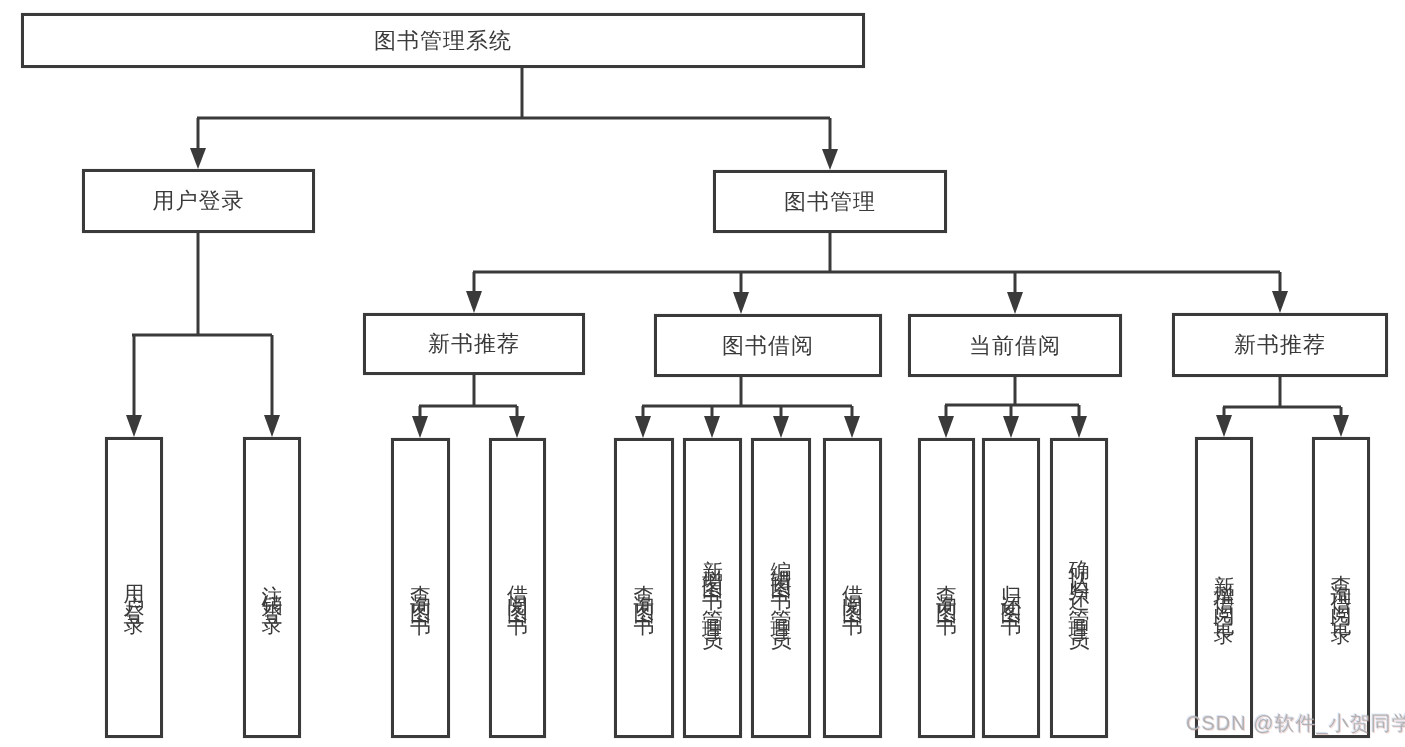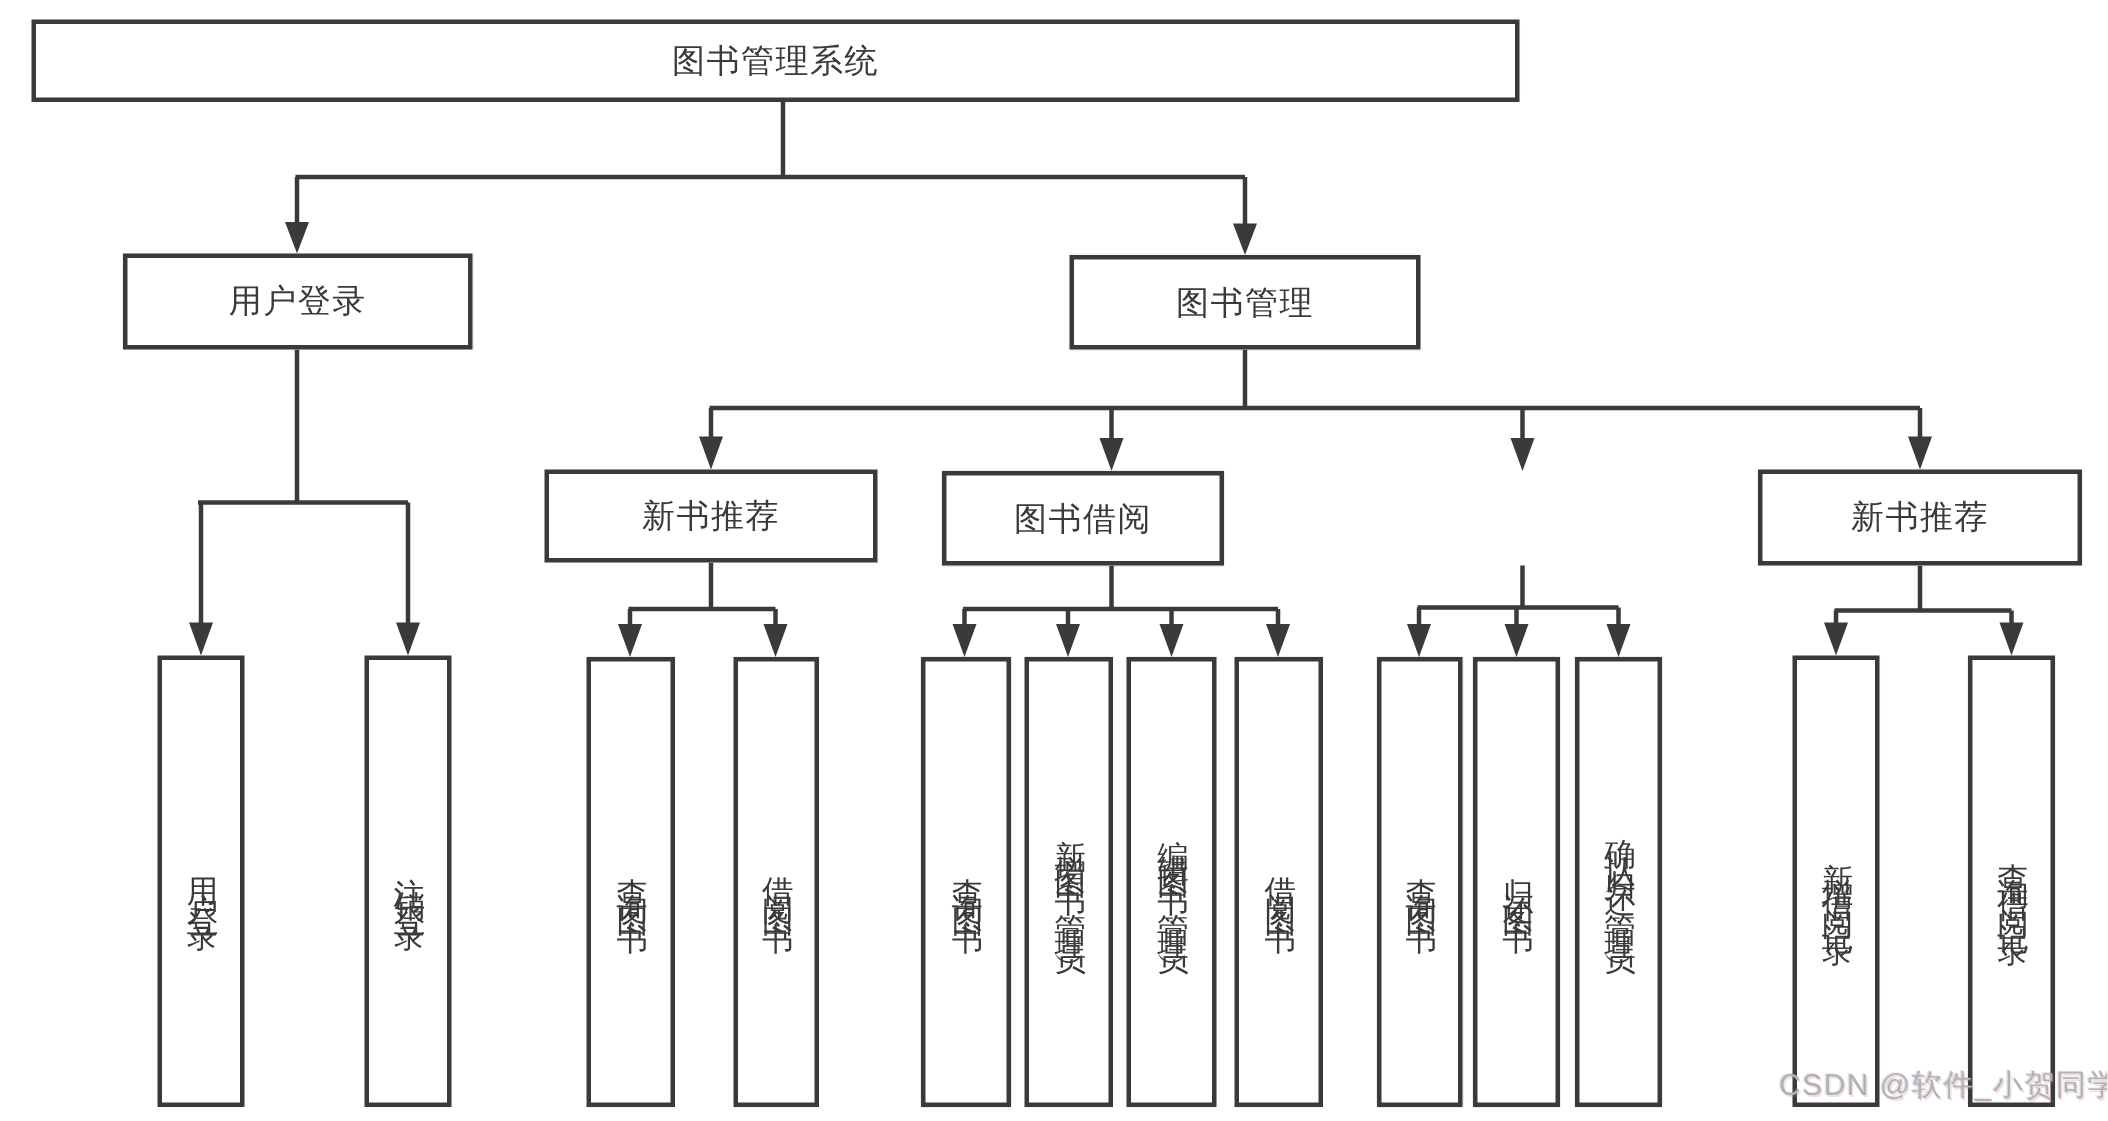--- a/index.html
+++ b/index.html
@@ -100,36 +100,39 @@
       <polygon points="773,416 789,416 781,438"></polygon>
       <polygon points="844,416 860,416 852,438"></polygon>
       <polygon points="938,416 954,416 946,438"></polygon>
       <polygon points="1003,416 1019,416 1011,438"></polygon>
       <polygon points="1071,416 1087,416 1079,438"></polygon>
       <polygon points="1216,415 1232,415 1224,437"></polygon>
       <polygon points="1333,415 1349,415 1341,437"></polygon>
     </g>
   </svg>
 
-  <div class="hbox" style="left:21px;top:13px;width:992px;height:55px">
+  <div class="hbox" style="left:21px;top:13px;width:844px;height:55px">
     <span>图书管理系统</span>
   </div>
 
   <div class="hbox" style="left:82px;top:169px;width:233px;height:64px">
     <span>用户登录</span>
   </div>
   <div class="hbox" style="left:363px;top:313px;width:222px;height:62px">
     <span>新书推荐</span>
   </div>
 
   <div class="hbox" style="left:713px;top:170px;width:234px;height:63px">
     <span>图书管理</span>
   </div>
-  <div class="hbox" style="left:628px;top:314px;width:188px;height:63px">
+  <div class="hbox" style="left:654px;top:314px;width:228px;height:63px">
     <span>图书借阅</span>
+  </div>
+  <div class="hbox" style="left:908px;top:314px;width:214px;height:63px">
+    <span>当前借阅</span>
   </div>
   <div class="hbox" style="left:1172px;top:313px;width:216px;height:64px">
     <span>新书推荐</span>
   </div>
 
   <div class="vbox" style="left:105px;top:437px;width:58px;height:301px">
     <span>用户登录</span>
   </div>
   <div class="vbox" style="left:243px;top:437px;width:58px;height:301px">
     <span>注销登录</span>

